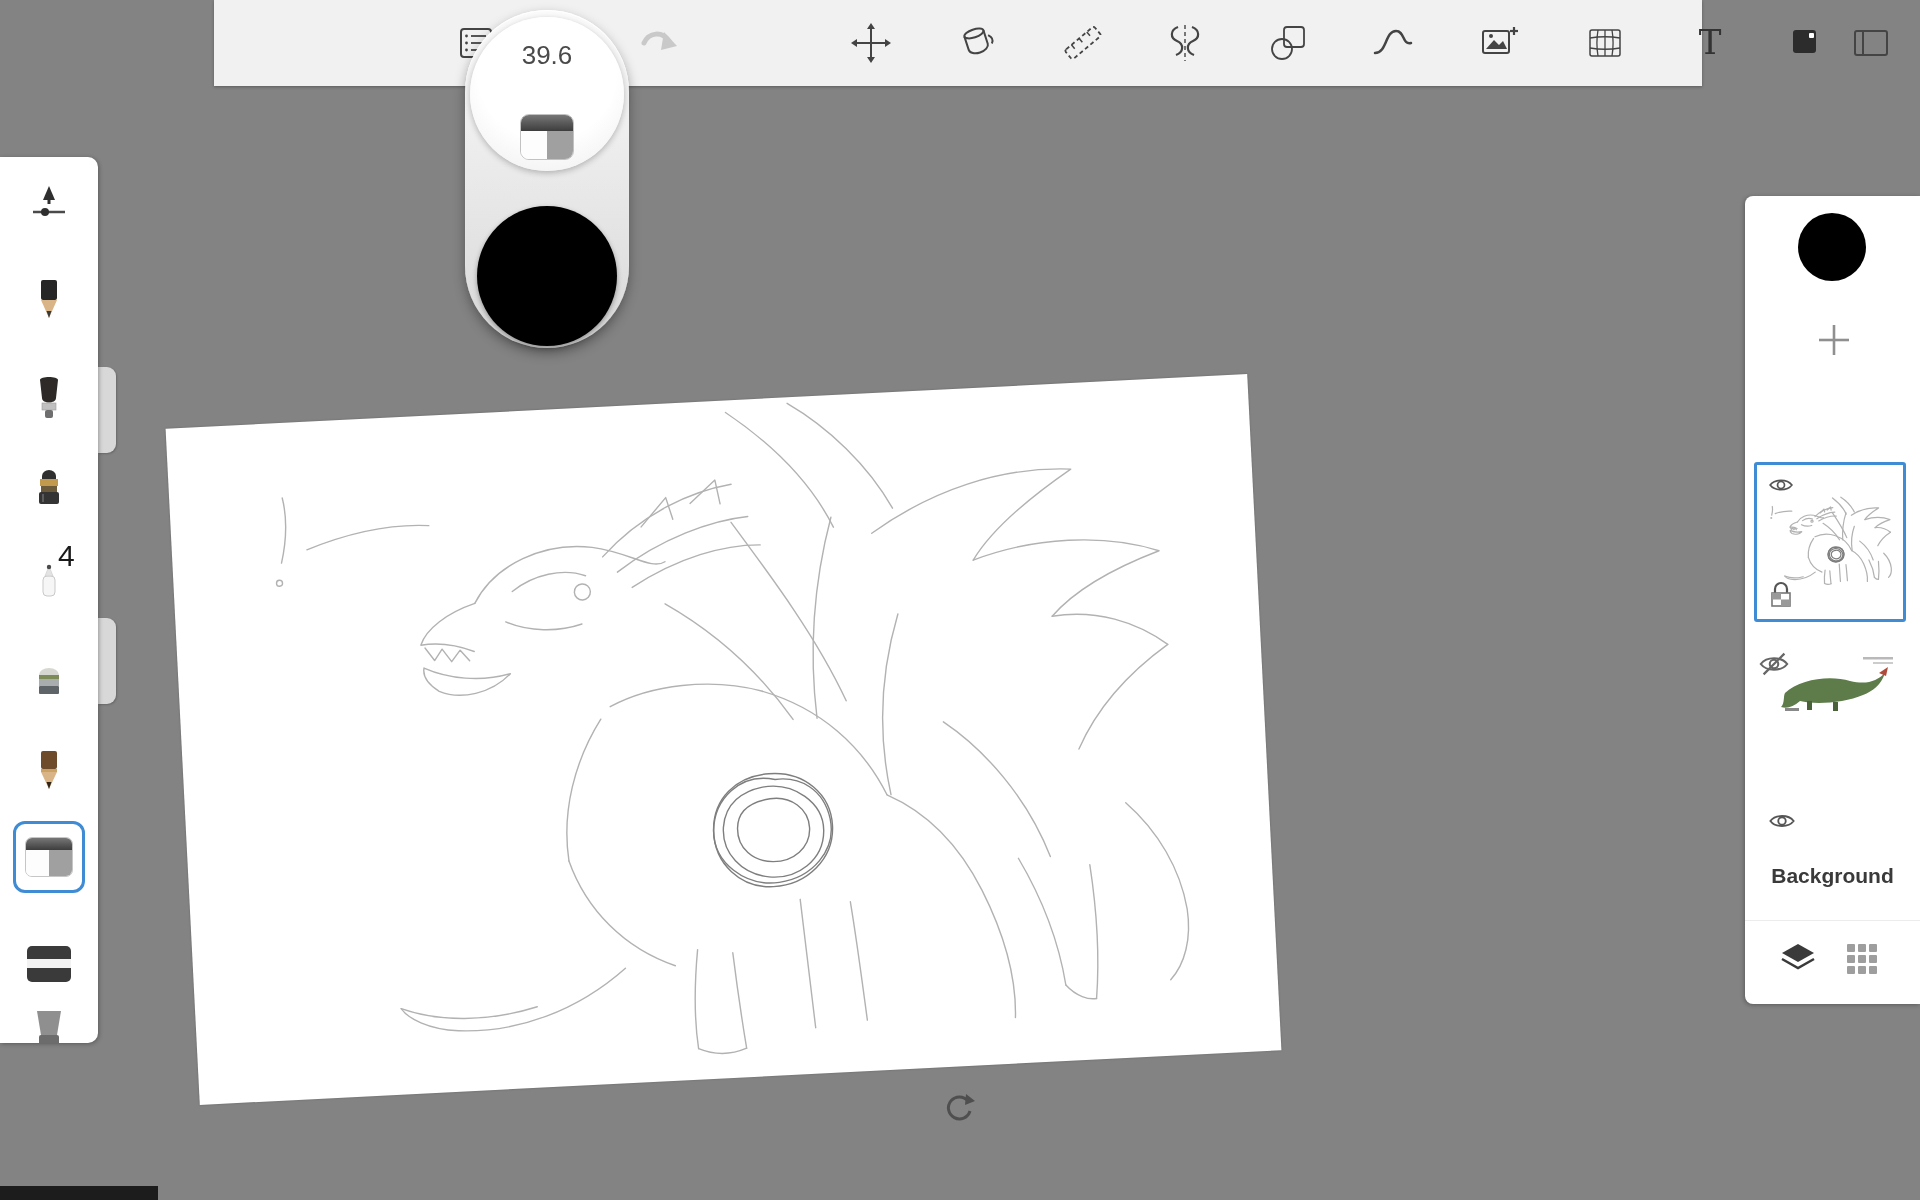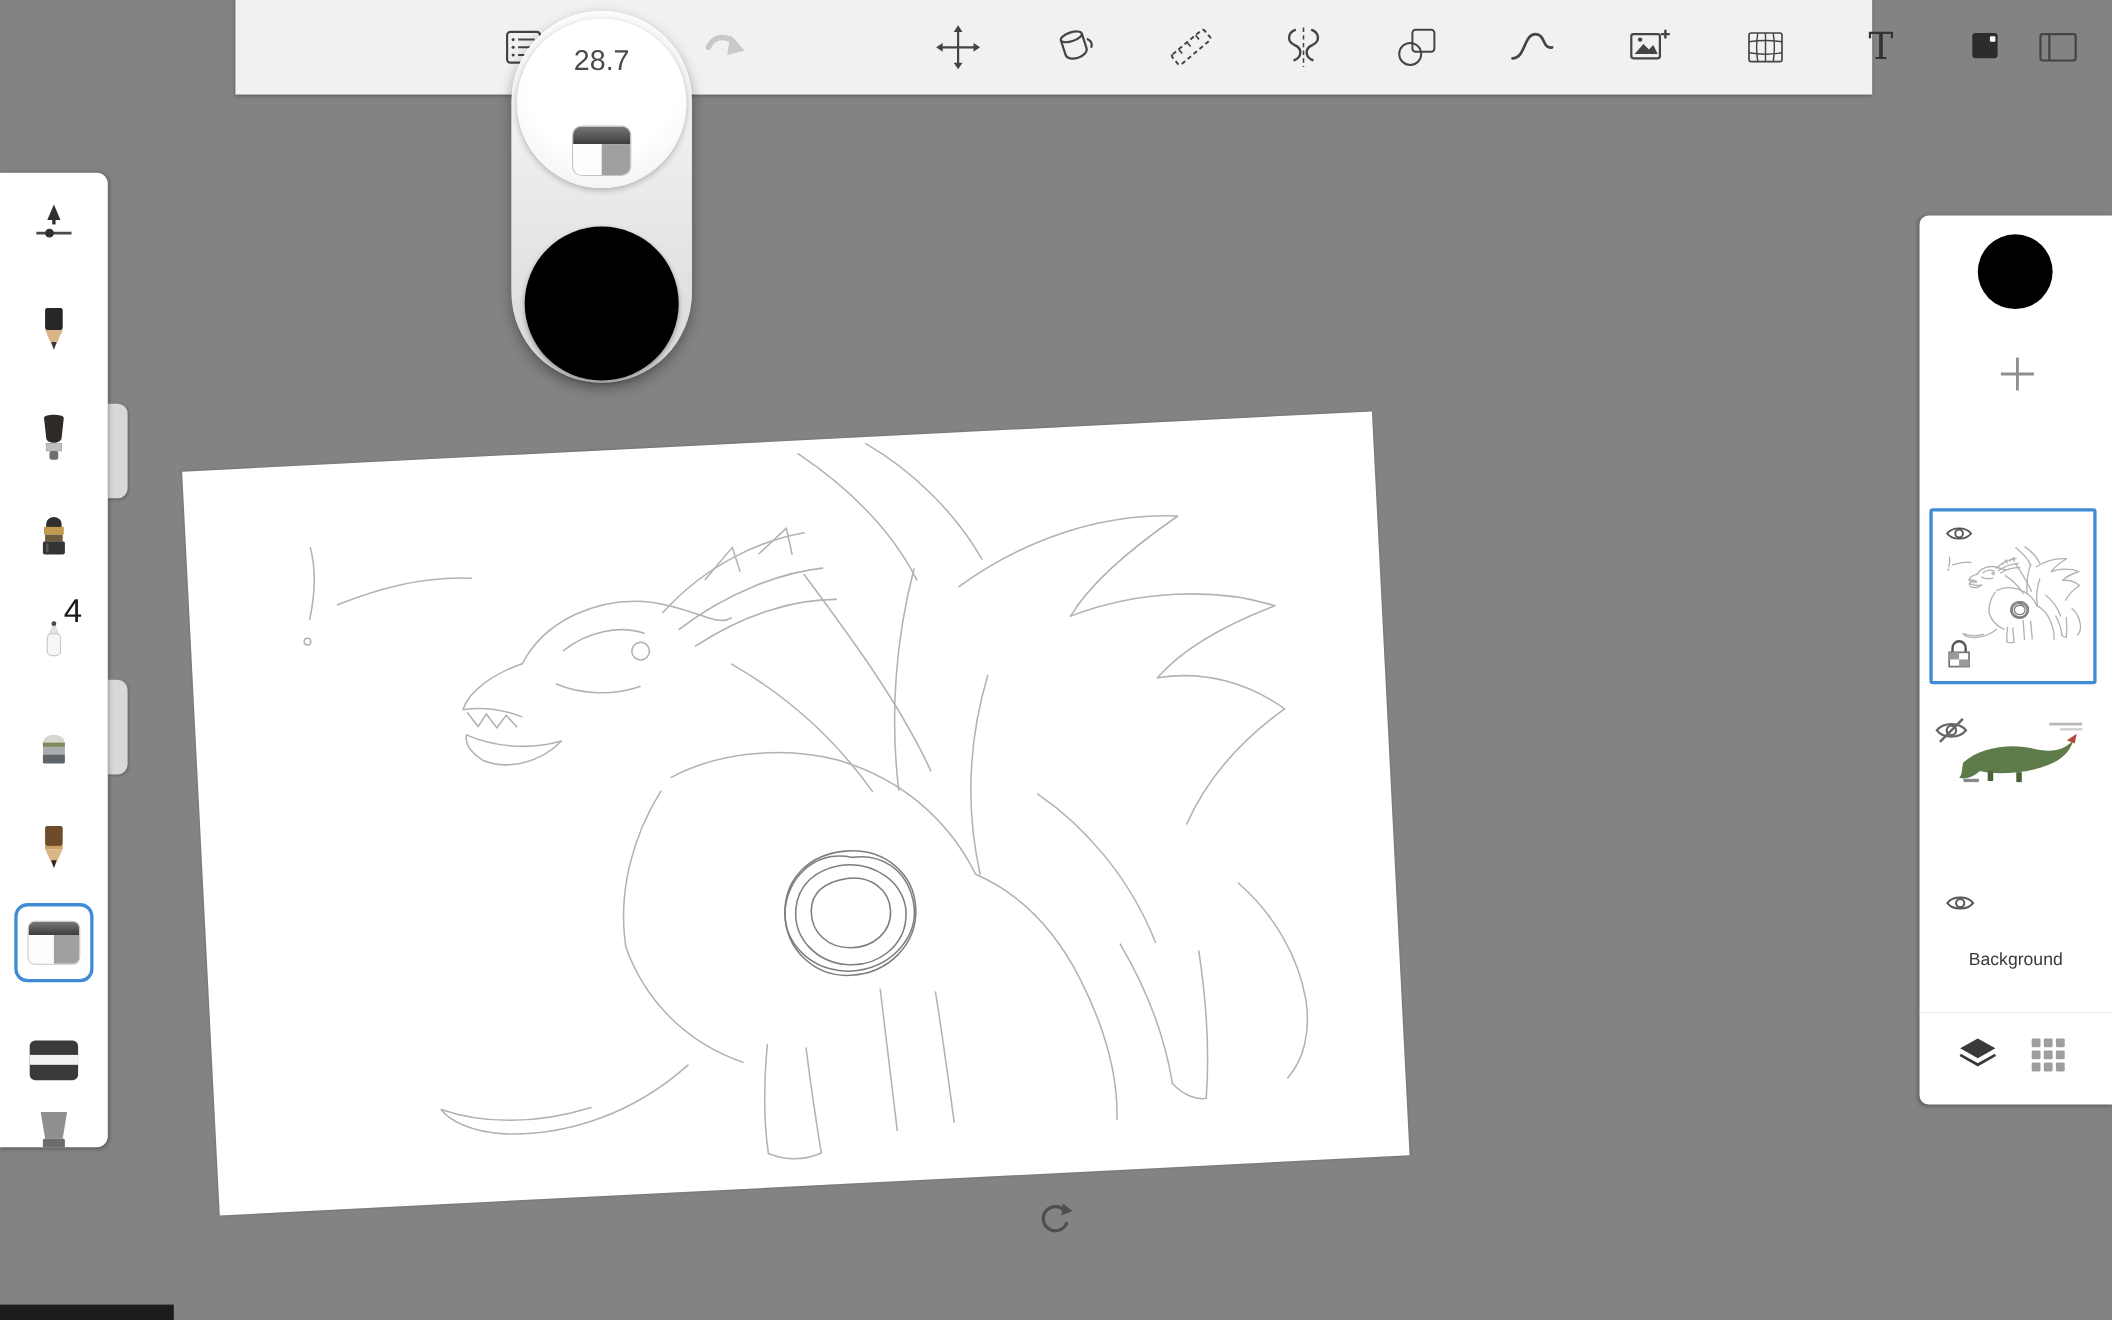--- a/index.html
+++ b/index.html
@@ -71,22 +71,22 @@
   .layer1 { position:absolute; left:9px; top:266px; width:152px; height:160px; background:#fff;
           border:3px solid #3f8cd5; border-radius:3px; cursor:pointer; overflow:hidden; }
   .layer1 svg.mini { position:absolute; left:0; top:0; width:146px; height:154px; --sw:9; }
   .layer1 .eye-pos  { position:absolute; left:8px; top:6px; }
   .layer1 .lock-pos { position:absolute; left:9px; top:112px; }
   .layer2 { position:absolute; left:10px; top:453px; width:150px; height:70px; background:#fff;
           cursor:pointer; }
   .layer2 svg.refimg { position:absolute; left:0; top:2px; width:150px; height:66px; }
   .layer2 .hidden-pos { position:absolute; left:2px; top:-2px; }
   .bg-eye { position:absolute; left:19px; top:610px; cursor:pointer; background:transparent; border:none; }
-  .bg-label { position:absolute; left:0; top:668px; width:100%; text-align:center; font-size:16px;
-          color:#3a3a3a; }
+  .bg-label { position:absolute; left:0; top:668px; width:100%; text-align:center; font-size:21px;
+          color:#3a3a3a;font-weight:bold; }
   .layers-footer { position:absolute; left:0; top:724px; width:175px; height:84px;
           border-top:1px solid #ececec; }
   .foot-btn { position:absolute; top:15px; width:44px; height:44px; border:none; background:transparent;
           cursor:pointer; }
 
   .bottom-bar { position:absolute; left:0; top:1186px; width:158px; height:14px; background:#1c1c1c; }
 </style>
 </head>
 <body>
 
@@ -269,21 +269,21 @@
     <button class="tbtn" style="left:1629px">
       <svg width="48" height="48" viewBox="0 0 48 48">
         <rect x="8" y="12" width="32" height="24" rx="2" fill="none" stroke="#444" stroke-width="2"></rect>
         <line x1="16" y1="12" x2="16" y2="36" stroke="#444" stroke-width="2"></line>
       </svg>
     </button>
   </header>
 
   <div class="puck">
     <div class="size-circle">
-      <div class="size-label">28.7</div>
+      <div class="size-label">39.6</div>
       <div class="eraser-chip">
         <div class="band"></div>
           <div class="half-l"></div>
           <div class="half-r"></div>
       </div>
     </div>
     <div class="color-puck"></div>
   </div>
 
   <aside class="brush-panel">

